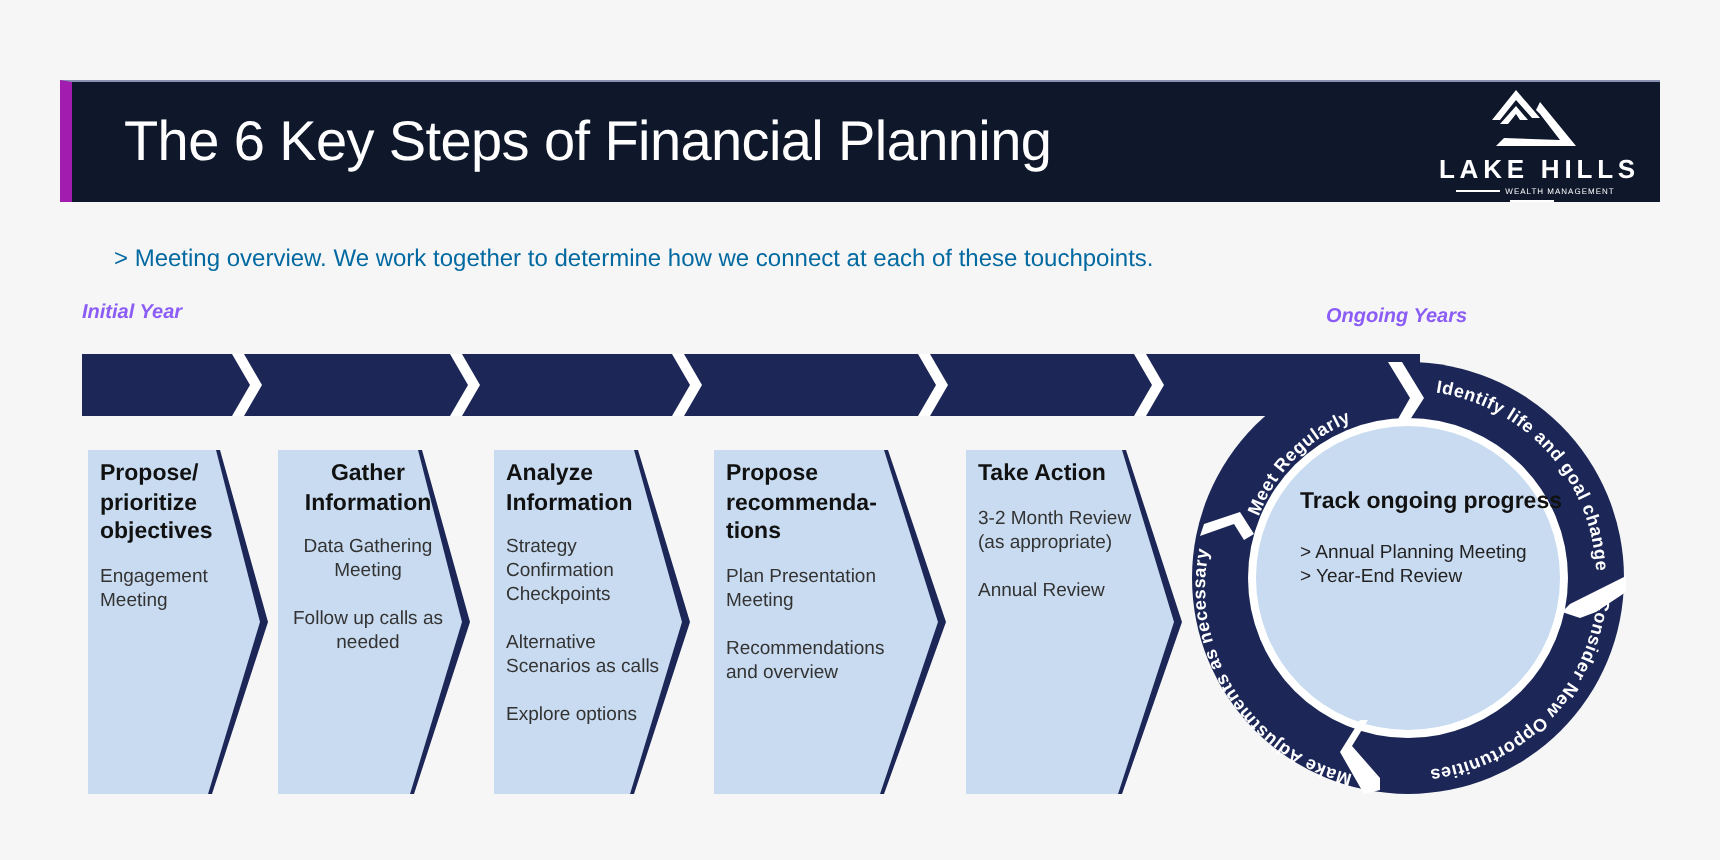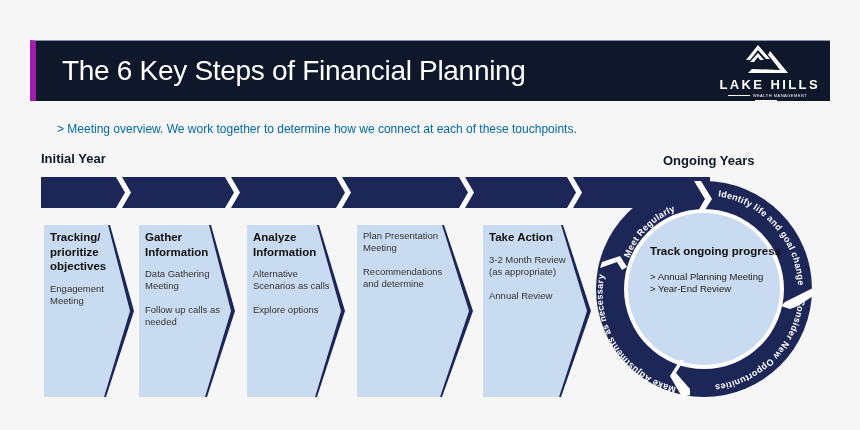--- a/index.html
+++ b/index.html
@@ -25,21 +25,21 @@
     position: absolute; left: 0; top: 50px; width: 108px; text-align: center;
     color: #fff; font-size: 4px; letter-spacing: 0.5px;
   }
   .logo-sub::before, .logo-sub::after {
     content: ""; display: inline-block; width: 22px; height: 1px; background: #fff; vertical-align: middle; margin: 0 3px;
   }
   .overview {
     position: absolute; left: 57px; top: 122px; font-size: 12px; color: #0369a1;
   }
   .section-label {
-    position: absolute; color: #0f172a; font-weight: bold; font-size: 13px;
+    position: absolute; color: #8b5cf6; font-weight: bold; font-size: 10px; font-style: italic;
   }
   .initial { left: 41px; top: 151px; }
   .ongoing { left: 663px; top: 153px; }
   .band { position: absolute; left: 41px; top: 177px; }
   .ring { position: absolute; left: 590px; top: 176px; }
   .step { position: absolute; top: 225px; height: 172px; }
   .step svg { position: absolute; left: 0; top: 0; }
   .step-content { position: absolute; left: 6px; top: 5px; font-size: 9.5px; line-height: 12px; color: #333; }
   .step-title { font-weight: bold; font-size: 11.5px; line-height: 14.5px; color: #111; margin-bottom: 9px; }
   .step-item { margin-bottom: 12px; }
@@ -117,57 +117,59 @@
   <div class="track-item">&gt; Annual Planning Meeting</div>
   <div class="track-item">&gt; Year-End Review</div>
 </div>
 
 <div class="step" style="left:44px; width:92px;">
   <svg width="92" height="172" viewBox="0 0 92 172">
     <polygon points="0,0 64,0 88,86 60,172 0,172" fill="#c8dbf0"></polygon>
     <polygon points="64,0 66,0 90,86 62,172 60,172 86,86" fill="#1c2757"></polygon>
   </svg>
   <div class="step-content" style="width:70px;">
-    <div class="step-title">Tracking/ prioritize objectives</div>
+    <div class="step-title">Propose/ prioritize objectives</div>
     <div class="step-item">Engagement Meeting</div>
   </div>
 </div>
 
 <div class="step" style="left:139px; width:100px;">
   <svg width="100" height="172" viewBox="0 0 100 172">
     <polygon points="0,0 70,0 94,86 66,172 0,172" fill="#c8dbf0"></polygon>
     <polygon points="70,0 72,0 96,86 68,172 66,172 92,86" fill="#1c2757"></polygon>
   </svg>
-  <div class="step-content" style="width:78px;">
+  <div class="step-content" style="width:78px;text-align:center;">
     <div class="step-title">Gather Information</div>
     <div class="step-item">Data Gathering Meeting</div>
     <div class="step-item">Follow up calls as needed</div>
   </div>
 </div>
 
 <div class="step" style="left:247px; width:102px;">
   <svg width="102" height="172" viewBox="0 0 102 172">
     <polygon points="0,0 70,0 96,86 68,172 0,172" fill="#c8dbf0"></polygon>
     <polygon points="70,0 72,0 98,86 70,172 68,172 94,86" fill="#1c2757"></polygon>
   </svg>
   <div class="step-content" style="width:78px;">
     <div class="step-title">Analyze Information</div>
+    <div class="step-item">Strategy Confirmation Checkpoints</div>
     <div class="step-item">Alternative Scenarios as calls</div>
     <div class="step-item">Explore options</div>
   </div>
 </div>
 
 <div class="step" style="left:357px; width:120px;">
   <svg width="120" height="172" viewBox="0 0 120 172">
     <polygon points="0,0 85,0 114,86 83,172 0,172" fill="#c8dbf0"></polygon>
     <polygon points="85,0 87,0 116,86 85,172 83,172 112,86" fill="#1c2757"></polygon>
   </svg>
   <div class="step-content" style="width:94px;">
+    <div class="step-title">Propose recommenda-tions</div>
     <div class="step-item">Plan Presentation Meeting</div>
-    <div class="step-item">Recommendations and determine</div>
+    <div class="step-item">Recommendations and overview</div>
   </div>
 </div>
 
 <div class="step" style="left:483px; width:112px;">
   <svg width="112" height="172" viewBox="0 0 112 172">
     <polygon points="0,0 78,0 106,86 76,172 0,172" fill="#c8dbf0"></polygon>
     <polygon points="78,0 80,0 108,86 78,172 76,172 104,86" fill="#1c2757"></polygon>
   </svg>
   <div class="step-content" style="width:92px;">
     <div class="step-title">Take Action</div>

